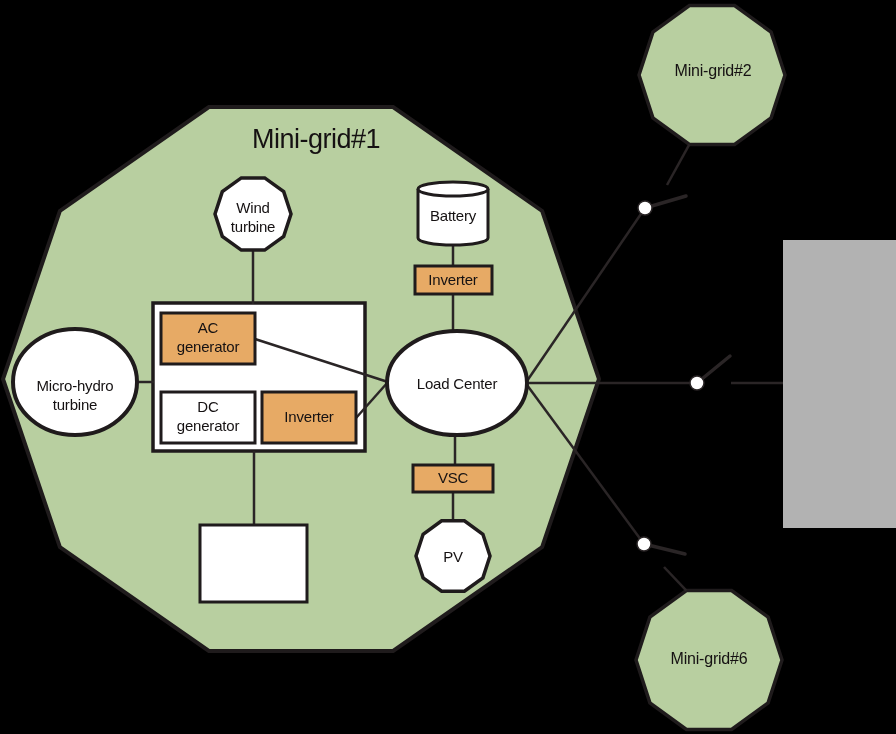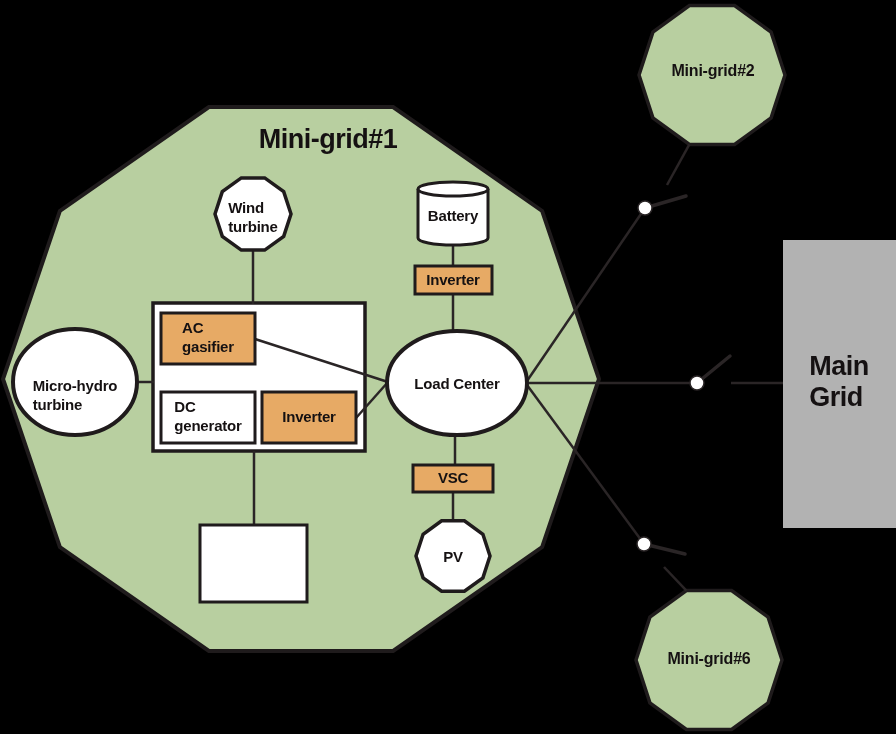--- a/index.html
+++ b/index.html
@@ -25,21 +25,21 @@
   .node-white-thick{fill:var(--node-white);stroke:var(--outline-dark);stroke-width:4;}
   .box-orange{fill:var(--component-orange);stroke:var(--outline-dark);stroke-width:3;}
   .box-white{fill:var(--node-white);stroke:var(--outline-dark);stroke-width:3;}
   .container-box{fill:var(--node-white);stroke:var(--outline-dark);stroke-width:3.5;}
   .maingrid{fill:var(--main-grid-gray);}
   .wire{stroke:var(--connection-line);stroke-width:2.5;fill:none;}
   .blade{stroke:var(--connection-line);stroke-width:3.5;stroke-linecap:round;}
   .switch-dot{fill:var(--node-white);stroke:var(--connection-line);stroke-width:1.5;}
   .lbl{
     position:absolute;transform:translate(-50%,-50%);
-    color:var(--text-dark);font-weight:bold;text-align:left;
+    color:var(--text-dark);font-weight:normal;text-align:center;
     white-space:pre-line;line-height:1.25;letter-spacing:-0.2px;
     pointer-events:none;
   }
   .lbl-lg{font-size:27px;letter-spacing:-0.5px;line-height:1.15;}
   .lbl-md{font-size:16px;}
   .lbl-sm{font-size:15px;}
 </style>
 </head>
 <body>
 
@@ -95,32 +95,30 @@
     <rect class="box-orange" x="413" y="465" width="80" height="27"></rect>
     <rect class="box-white" x="200" y="525" width="107" height="77"></rect>
 
     <ellipse class="node-white-thick" cx="75" cy="382" rx="62" ry="53"></ellipse>
     <ellipse class="node-white-thick" cx="457" cy="383" rx="70" ry="52"></ellipse>
 
     <polygon class="node-white" points="241.3,177.9 264.7,177.9 283.7,191.7 291,214 283.7,236.3 264.7,250.1 241.3,250.1 222.3,236.3 215,214 222.3,191.7"></polygon>
     <polygon class="node-white" points="441.6,520.8 464.4,520.8 482.9,534.3 490,556 482.9,577.8 464.4,591.2 441.6,591.2 423.1,577.8 416,556 423.1,534.3"></polygon>
   </svg>
 
-  <div class="lbl lbl-lg" style="left:328px;top:140px">Mini-grid#1</div>
+  <div class="lbl lbl-lg" style="left:316px;top:140px">Mini-grid#1</div>
   <div class="lbl lbl-sm" style="left:253px;top:218px">Wind
 turbine</div>
   <div class="lbl lbl-sm" style="left:75px;top:396px">Micro-hydro
 turbine</div>
   <div class="lbl lbl-sm" style="left:208px;top:338px">AC
-gasifier</div>
+generator</div>
   <div class="lbl lbl-sm" style="left:208px;top:417px">DC
 generator</div>
   <div class="lbl lbl-sm" style="left:309px;top:417px">Inverter</div>
   <div class="lbl lbl-sm" style="left:453px;top:216px">Battery</div>
   <div class="lbl lbl-sm" style="left:453px;top:280px">Inverter</div>
   <div class="lbl lbl-sm" style="left:457px;top:384px">Load Center</div>
   <div class="lbl lbl-sm" style="left:453px;top:478px">VSC</div>
   <div class="lbl lbl-sm" style="left:453px;top:557px">PV</div>
   <div class="lbl lbl-md" style="left:713px;top:71px">Mini-grid#2</div>
   <div class="lbl lbl-md" style="left:709px;top:659px">Mini-grid#6</div>
-  <div class="lbl lbl-lg" style="left:839px;top:382px">Main
-Grid</div>
 </div>
 
 </body></html>

